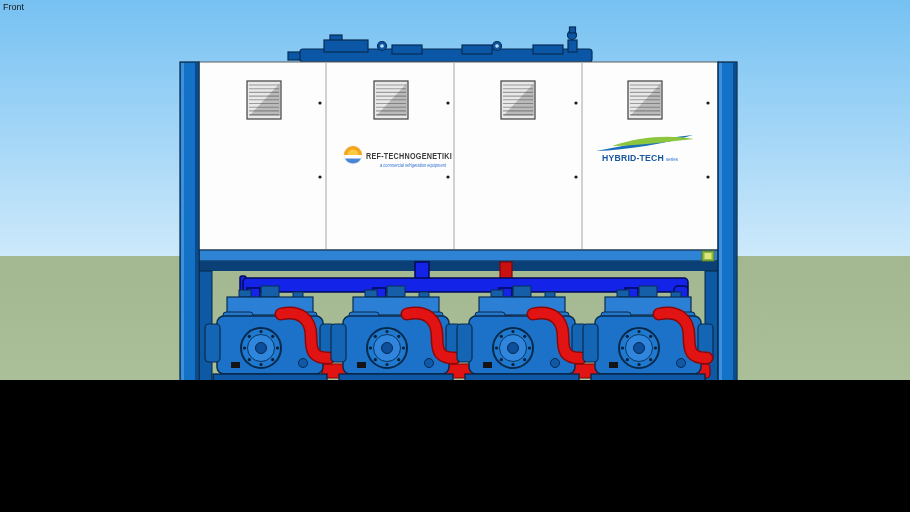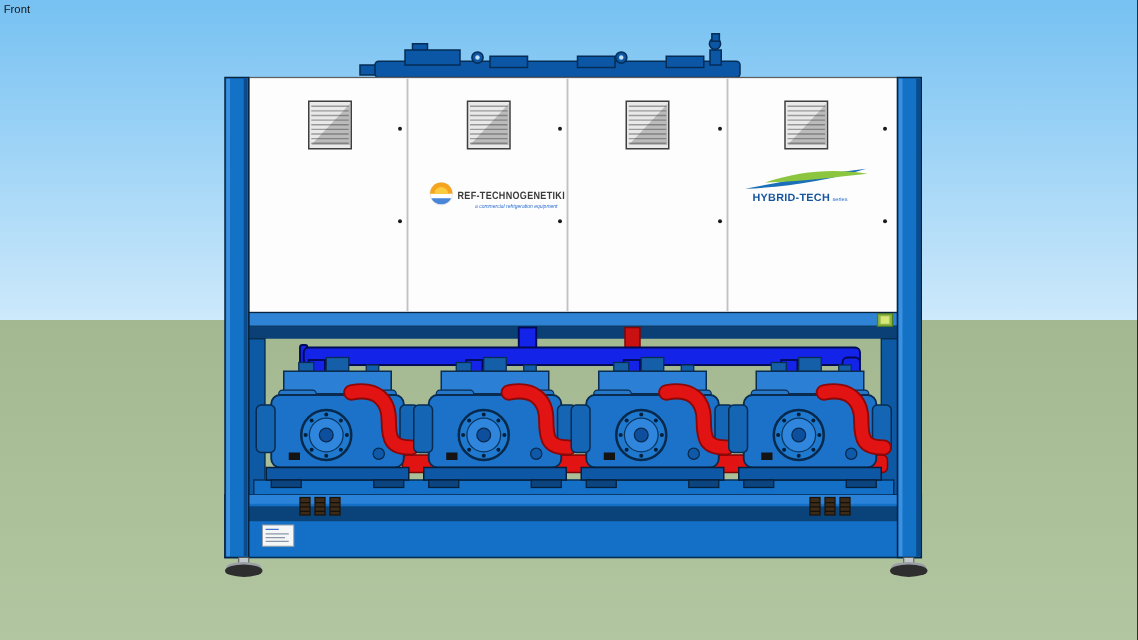--- a/index.html
+++ b/index.html
@@ -1,16 +1,16 @@
 <!DOCTYPE html>
 <html><head>
 <meta charset="utf-8">
 <style>
   html,body{margin:0;padding:0;background:#000;}
-  .stage{position:relative;width:910px;height:512px;overflow:hidden;
+  .stage{position:relative;width:910px;height:380px;overflow:hidden;
          font-family:"Liberation Sans",sans-serif;}
   .sky{position:absolute;left:0;top:0;width:910px;height:256px;
        background:linear-gradient(#76C1F2,#CDE9FB);}
   .ground{position:absolute;left:0;top:256px;width:910px;height:256px;
           background:linear-gradient(#A3B890,#B2C7A1);}
   .view-label{position:absolute;left:3px;top:2px;font-size:9px;color:#141414;}
   svg.scene{position:absolute;left:0;top:0;}
 
   
   .post{fill:#1371C6;stroke:#06243F;stroke-width:1.2}

